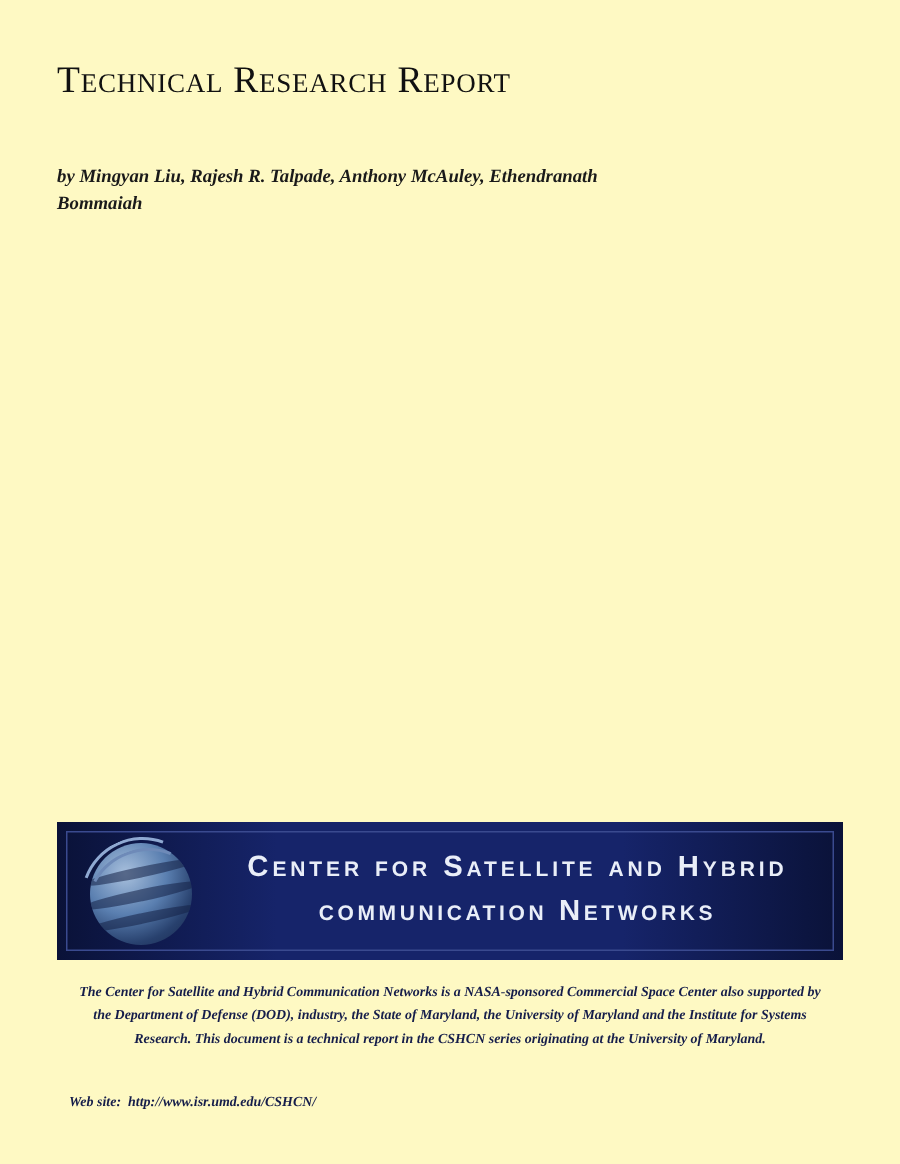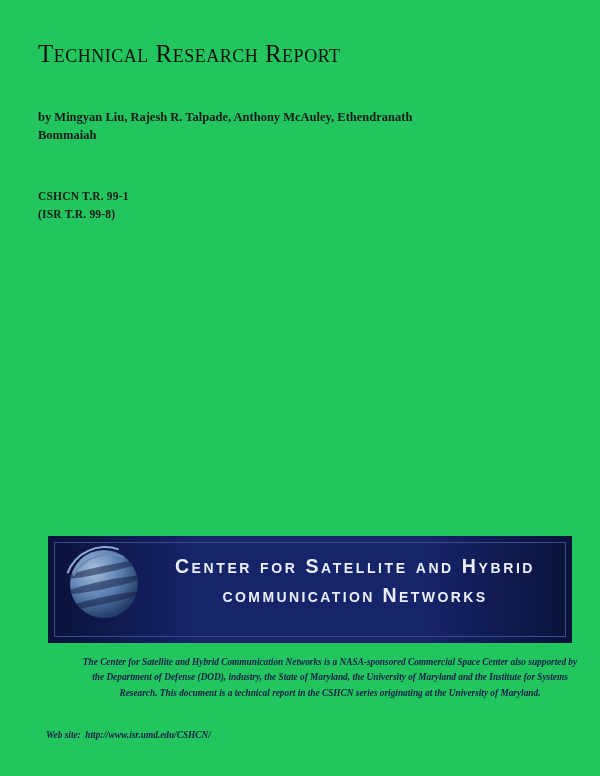--- a/index.html
+++ b/index.html
@@ -12,21 +12,21 @@
     height: 776px;
     overflow: hidden;
     font-family: "Liberation Serif", serif;
   }
   .page {
     position: absolute;
     left: 0;
     top: 0;
     width: 600px;
     height: 776px;
-    background: #22c55e;
+    background: #fef9c3;
     box-sizing: border-box;
   }
   .content {
     position: absolute;
     left: 38px;
     top: 30px;
     width: 524px;
   }
   .title {
     font-family: "Liberation Serif", serif;
@@ -43,20 +43,21 @@
     font-size: 13.5px;
     font-weight: bold;
     color: #1a1a1a;
     margin: 0;
     padding-top: 42px;
     letter-spacing: 0.1px;
   }
   .authors {
     font-family: "Liberation Serif", serif;
     font-size: 12.5px;
+    font-style: italic;
     font-weight: bold;
     color: #1a1a1a;
     margin: 0;
     padding-top: 40px;
     line-height: 1.45;
     width: 380px;
   }
   .report-ids {
     font-family: "Liberation Serif", serif;
     font-size: 11.5px;
@@ -67,26 +68,25 @@
     line-height: 1.5;
   }
   .report-ids div {
     letter-spacing: 0.2px;
   }
 
   
   .banner {
     position: absolute;
     left: 38px;
-    top: 536px;
+    top: 548px;
     width: 524px;
-    height: 107px;
+    height: 92px;
     background: #101c52;
     overflow: hidden;
-    margin-left: 10px;
   }
   .banner-grad {
     position: absolute;
     left: 0; top: 0; right: 0; bottom: 0;
     background: linear-gradient(90deg, #0a1238 0%, #16246a 28%, #16246a 72%, #0a1238 100%);
   }
   .banner-inner {
     position: absolute;
     left: 6px; top: 6px; right: 6px; bottom: 6px;
     border: 1px solid #3a4a8f;
@@ -156,21 +156,20 @@
     left: 46px;
     top: 655px;
     width: 508px;
     text-align: center;
     color: #151d4a;
     font-family: "Liberation Serif", serif;
     font-style: italic;
     font-weight: bold;
     font-size: 9.3px;
     line-height: 1.65;
-    margin-left: 30px;
   }
   .website {
     position: absolute;
     left: 46px;
     top: 730px;
     width: 508px;
     text-align: left;
     color: #151d4a;
     font-family: "Liberation Serif", serif;
     font-style: italic;
@@ -183,24 +182,20 @@
   }
 </style>
 </head>
 <body>
 
 <div class="page">
 
   <div class="content">
     <h1 class="title">Technical Research Report</h1>
     <div class="authors">by Mingyan Liu, Rajesh R. Talpade, Anthony McAuley, Ethendranath Bommaiah</div>
-    <div class="report-ids">
-      <div>CSHCN T.R. 99-1</div>
-      <div>(ISR T.R. 99-8)</div>
-    </div>
   </div>
 
   <div class="banner">
     <div class="banner-grad"></div>
     <div class="banner-inner"></div>
 
     <div class="logo">
       <div class="sphere">
         <div class="band b1"></div>
         <div class="band b2"></div>

